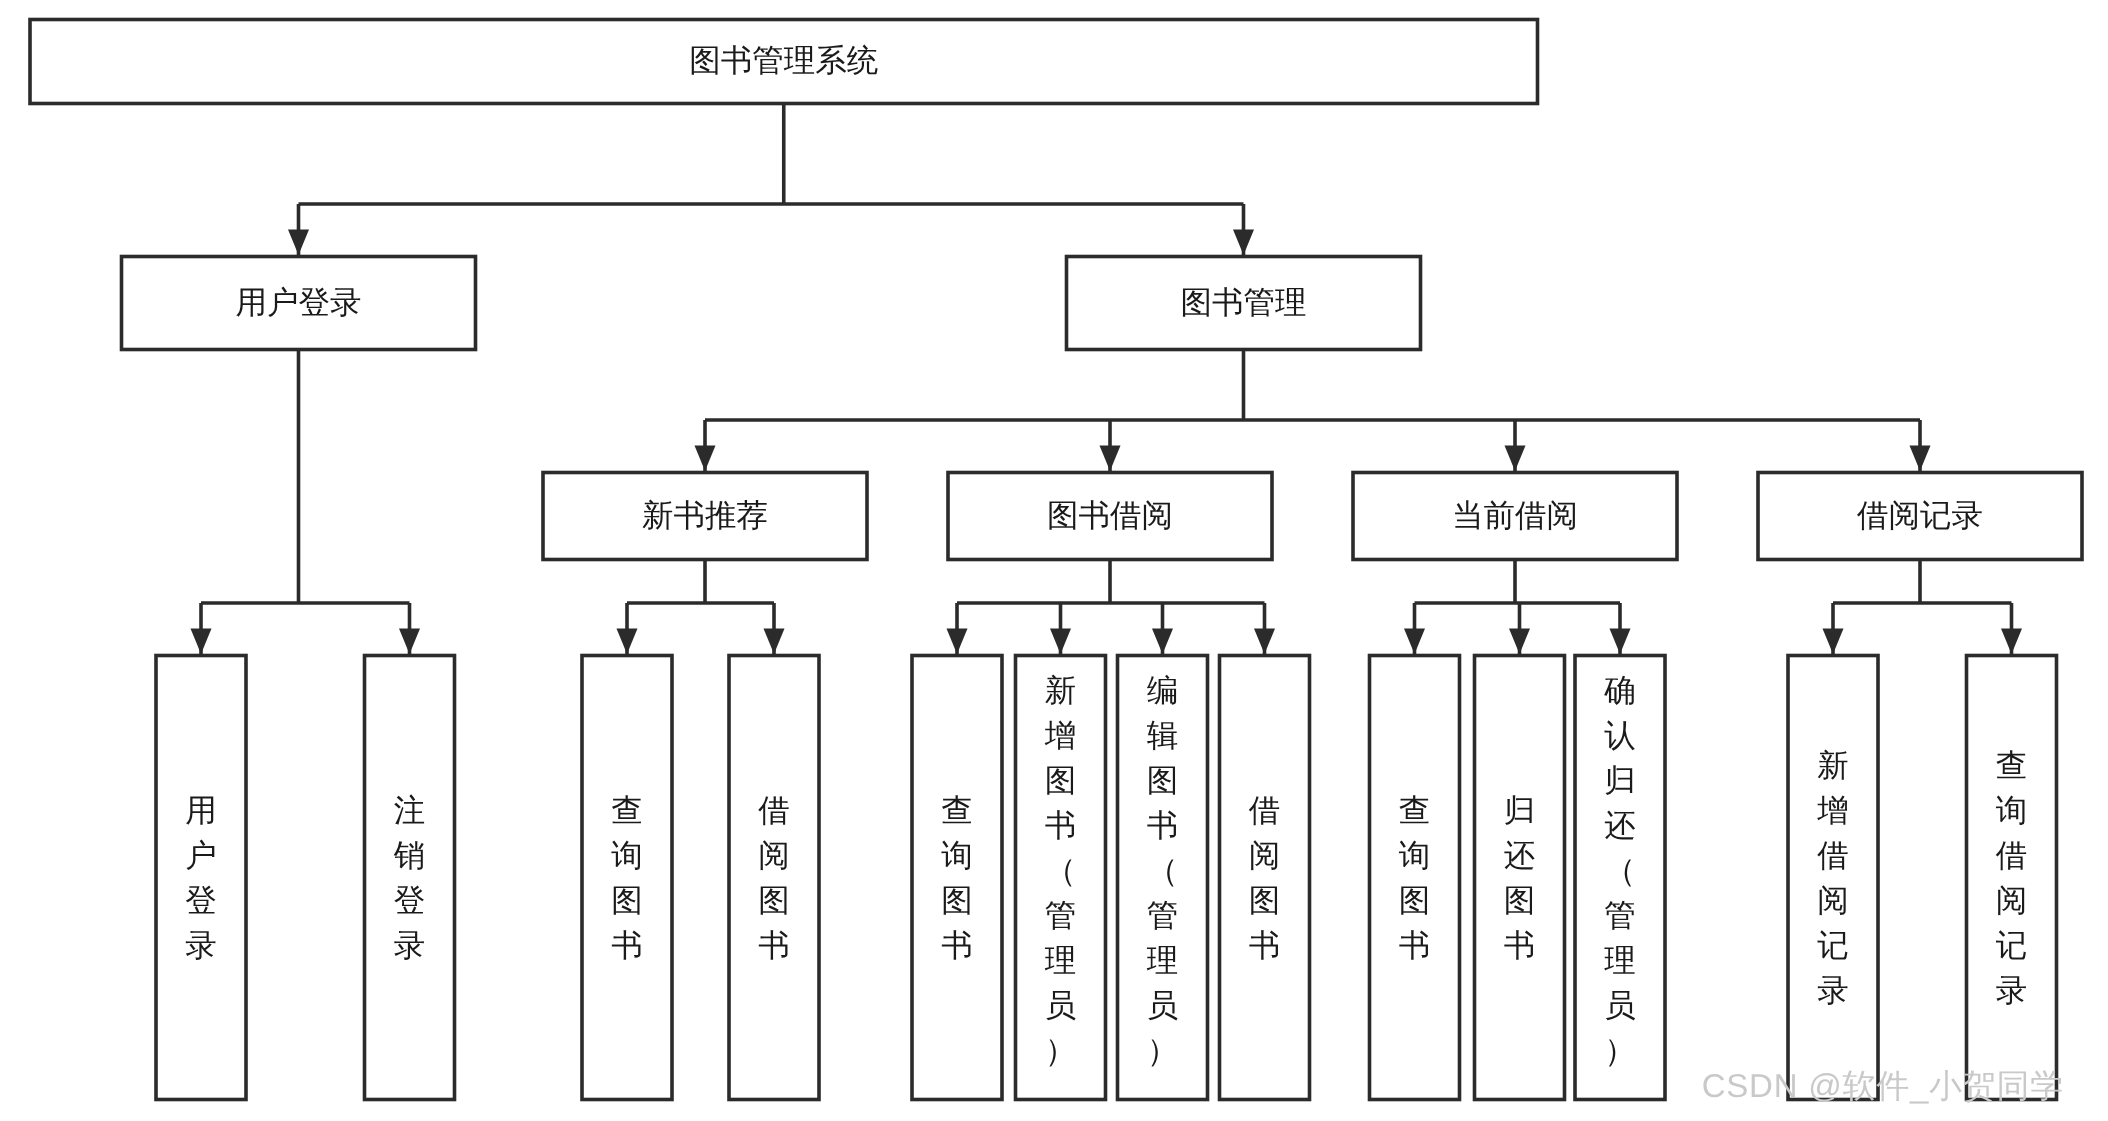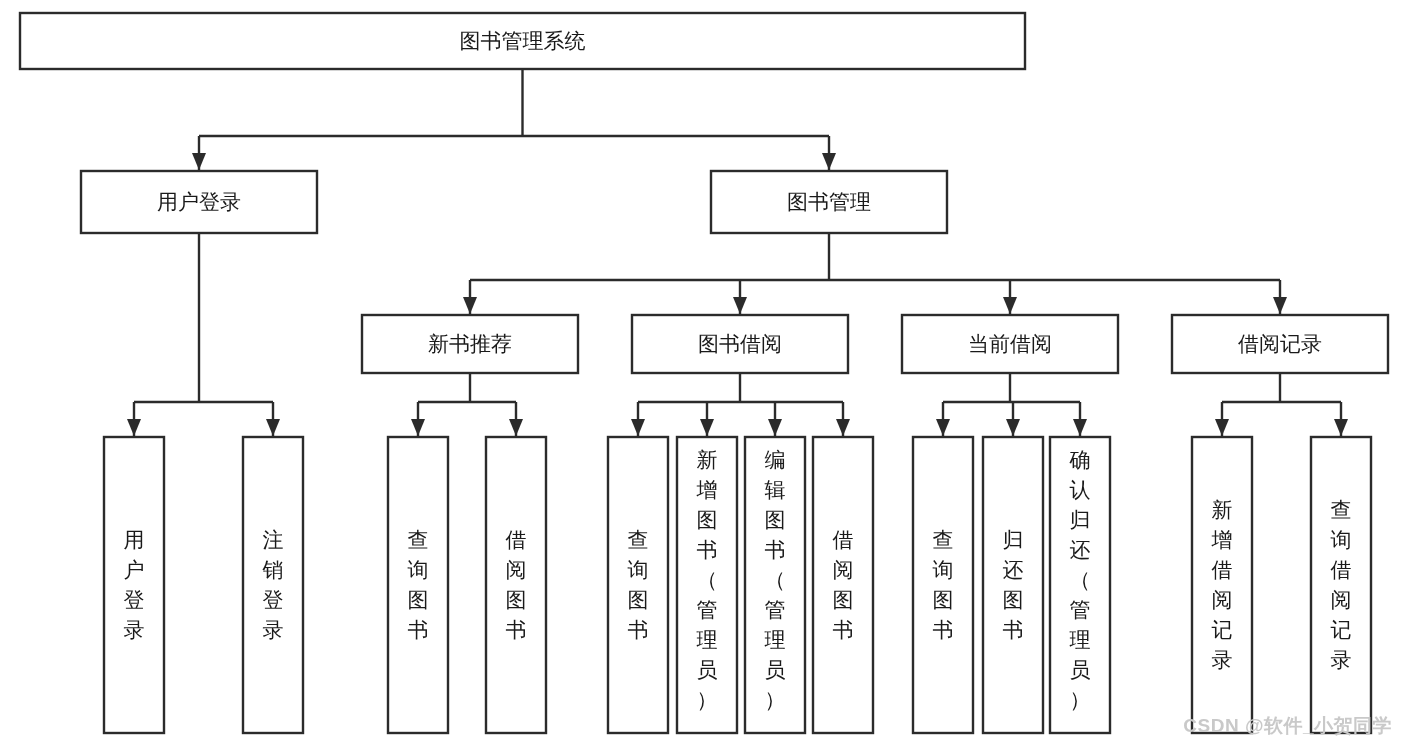--- a/index.html
+++ b/index.html
@@ -10,21 +10,20 @@
   body {
     width: 1405px;
     height: 747px;
     font-family: "Liberation Sans", "DejaVu Sans", sans-serif;
     overflow: hidden;
   }
   #diagram-root {
     position: relative;
     width: 1390px;
     height: 747px;
-    padding-left: 16px;
   }
   svg.diagram-canvas {
     position: absolute;
     top: 0;
     left: 0;
     width: 1405px;
     height: 747px;
     display: block;
   }
   .node-box {
@@ -53,26 +52,25 @@
     font-family: "Liberation Sans", "DejaVu Sans", sans-serif;
     font-size: 21px;
     fill: #1a1a1a;
     text-anchor: middle;
   }
   .watermark-text {
     position: absolute;
     right: 14px;
     bottom: 8px;
     font-family: "Liberation Sans", "DejaVu Sans", sans-serif;
-    font-size: 19px;
+    font-size: 22px;
     color: #c9c9c9;
     white-space: nowrap;
     letter-spacing: 0.5px;
     pointer-events: none;
-    font-weight: bold;
   }
 </style>
 </head>
 <body>
 
 <div id="diagram-root">
   <svg class="diagram-canvas" viewBox="0 0 1405 747">
     <g id="edge-layer">
         <line x1="522.5" y1="69" x2="522.5" y2="136" class="connector"></line>
         <line x1="199" y1="136" x2="829" y2="136" class="connector"></line>

